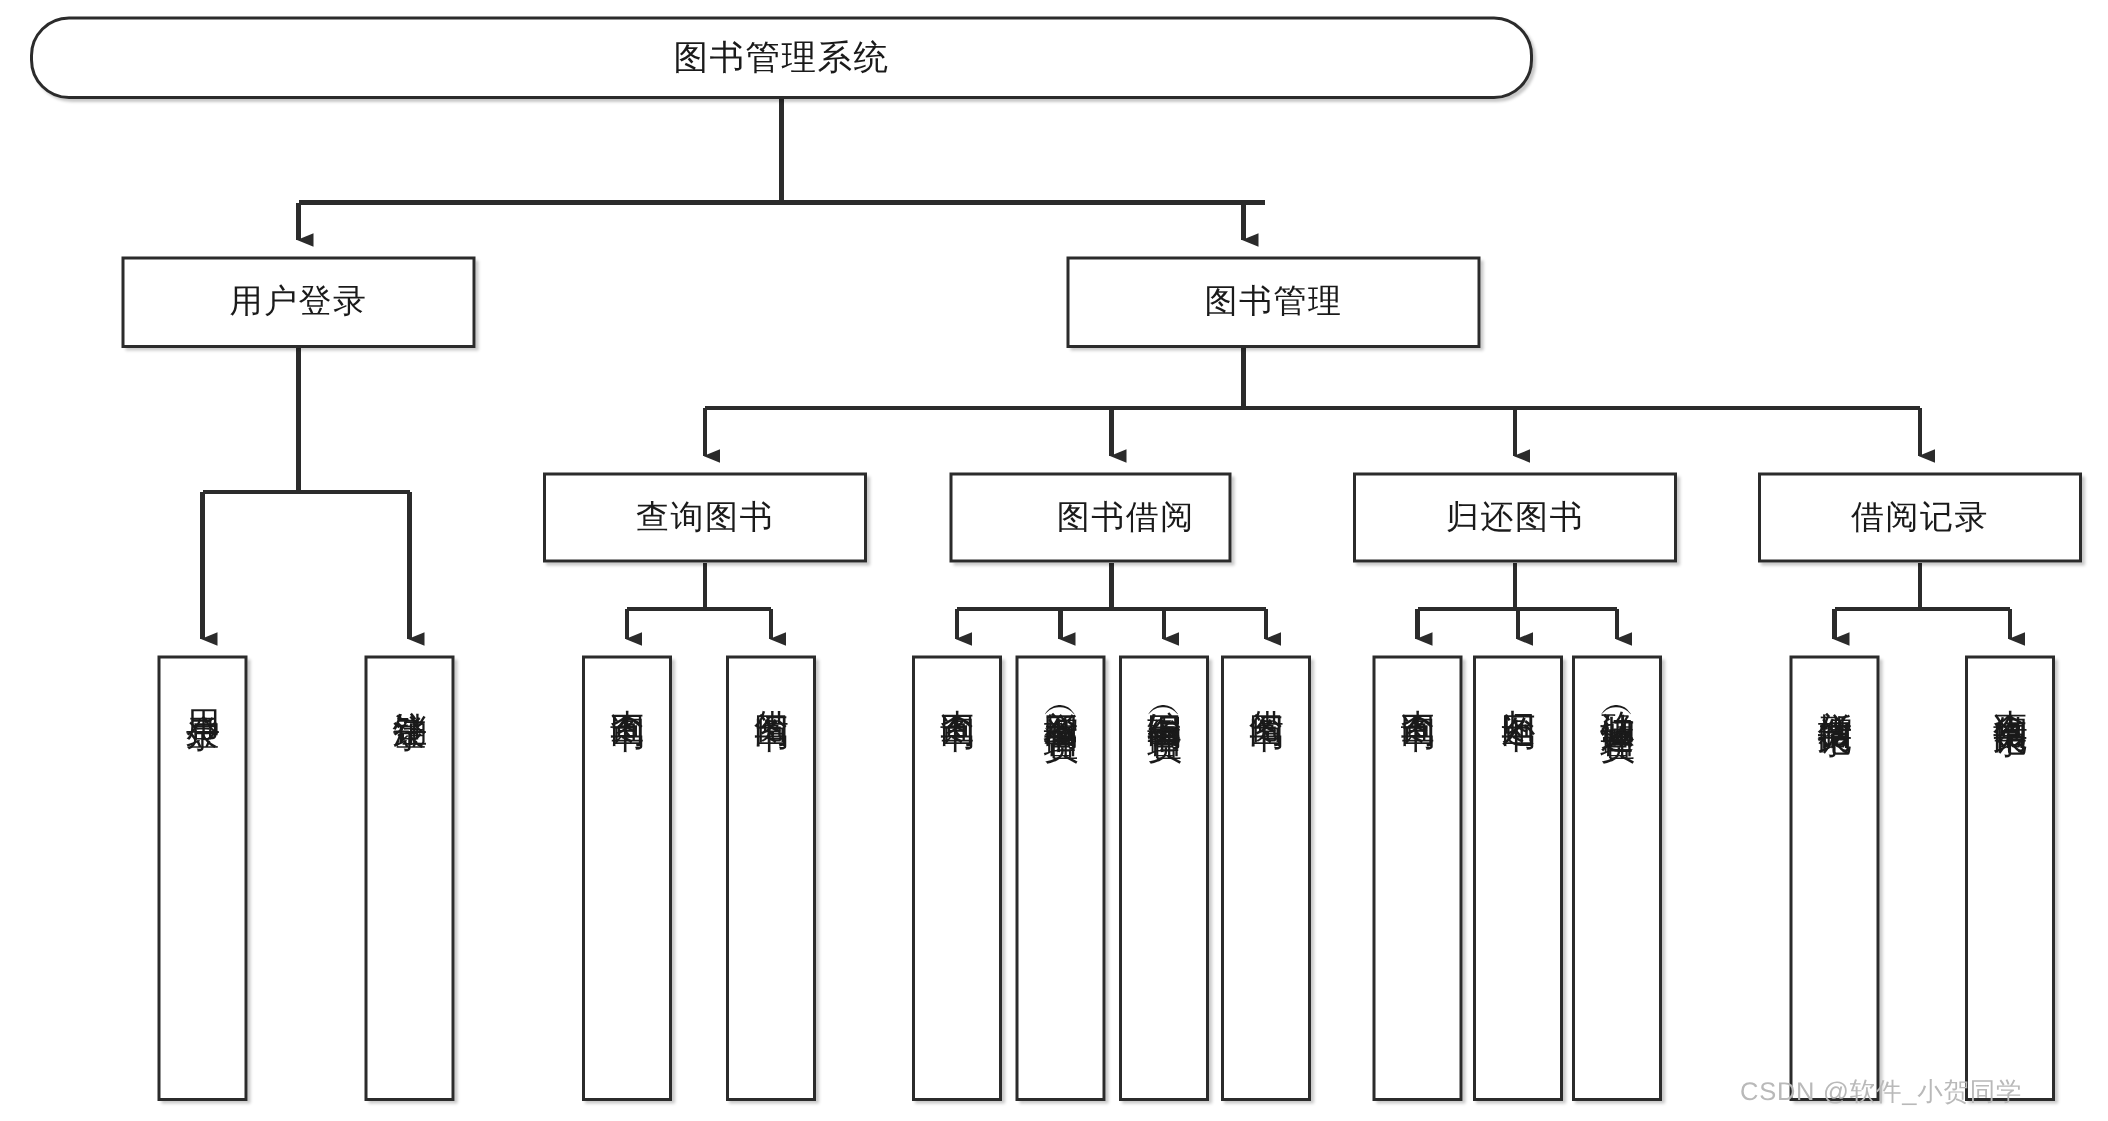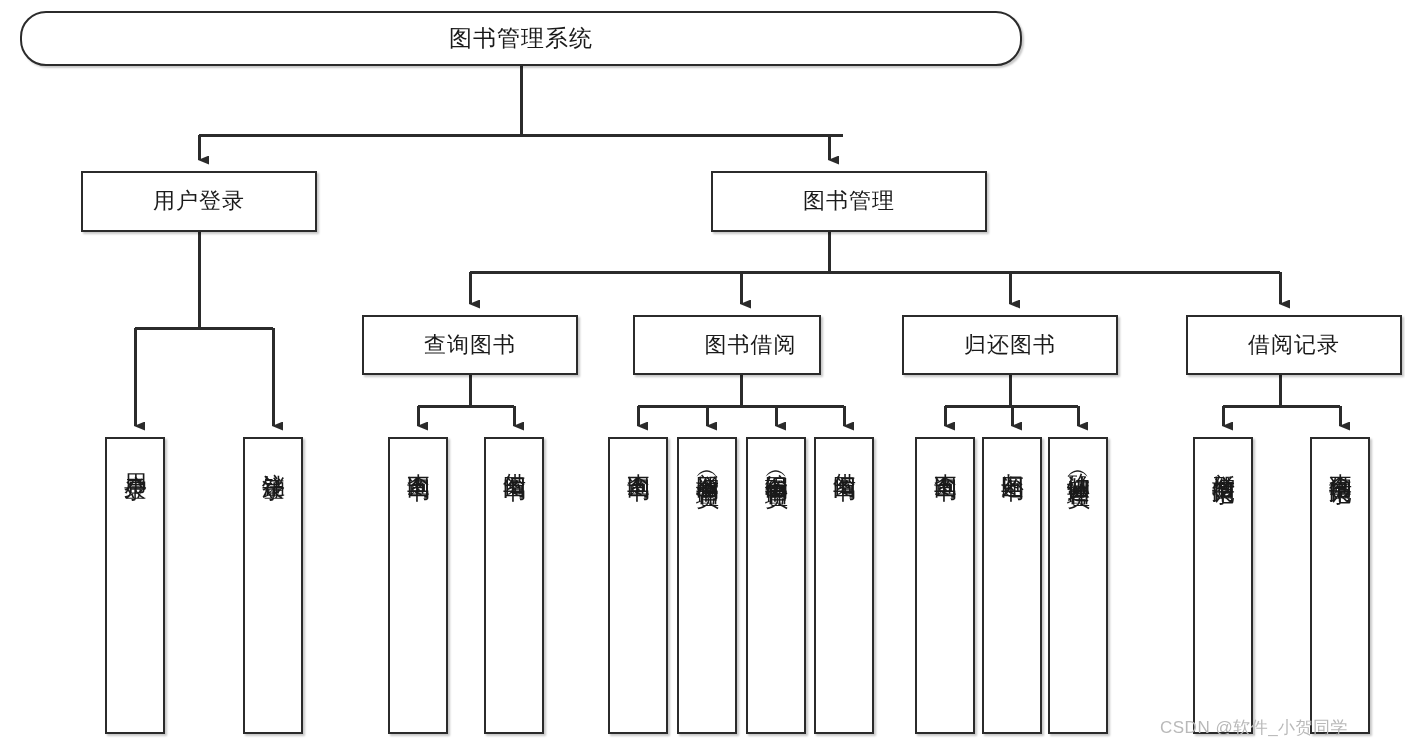--- a/index.html
+++ b/index.html
@@ -129,21 +129,21 @@
   </svg>
 
   <div class="node horizontal root" style="left: 20px; top: 11px; width: 1002px; height: 55px; border-radius: 26px;">图书管理系统</div>
 
   <div class="node horizontal" style="left: 81px; top: 171px; width: 236px; height: 61px;">用户登录</div>
   <div class="node horizontal" style="left: 711px; top: 171px; width: 276px; height: 61px;">图书管理</div>
 
   <div class="node horizontal" style="left: 362px; top: 315px; width: 216px; height: 60px;">查询图书</div>
   <div class="node horizontal" style="left: 633px; top: 315px; width: 188px; height: 60px; padding-left: 47px;">图书借阅</div>
   <div class="node horizontal" style="left: 902px; top: 315px; width: 216px; height: 60px;">归还图书</div>
-  <div class="node horizontal" style="left: 1172px; top: 315px; width: 216px; height: 60px; margin-left: 14px;">借阅记录</div>
+  <div class="node horizontal" style="left: 1172px; top: 315px; width: 216px; height: 60px;">借阅记录</div>
 
   <div class="node vertical" style="left: 105px; top: 437px; width: 60px; height: 297px;">
     <span class="vtext">用户登录</span>
   </div>
   <div class="node vertical" style="left: 243px; top: 437px; width: 60px; height: 297px;">
     <span class="vtext">注销登录</span>
   </div>
   <div class="node vertical" style="left: 388px; top: 437px; width: 60px; height: 297px;">
     <span class="vtext">查询图书</span>
   </div>

